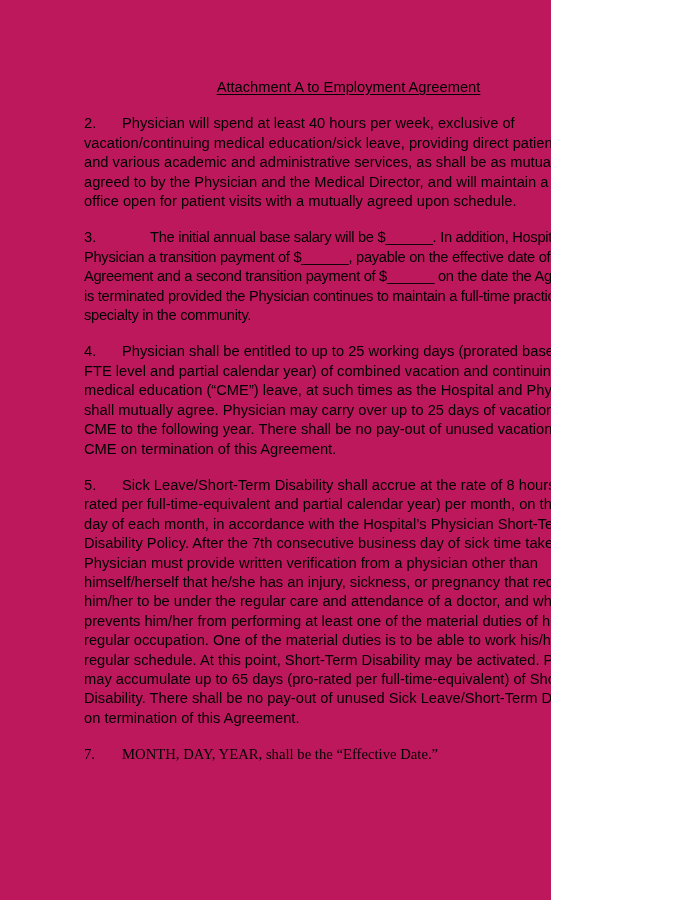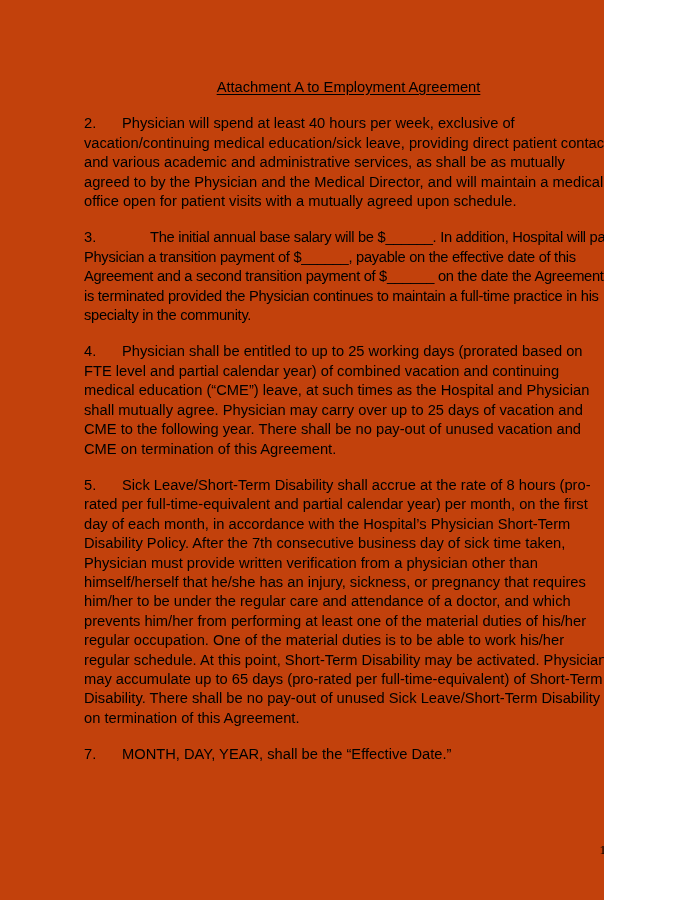--- a/index.html
+++ b/index.html
@@ -6,23 +6,23 @@
     margin: 0;
     padding: 0;
     background: #ffffff;
   }
   body {
     font-family: "Liberation Sans", sans-serif;
     color: #000000;
   }
   .page {
     position: relative;
-    width: 604px;
+    width: 551px;
     height: 900px;
-    background: #c2410c;
+    background: #be185d;
     box-sizing: border-box;
     overflow: hidden;
   }
   .content {
     position: absolute;
     left: 84px;
     top: 78px;
     width: 529px;
   }
   .doc-title {
@@ -37,20 +37,21 @@
   }
   .para {
     font-size: 14.7px;
     line-height: 19.4px;
     margin: 0 0 17px 0;
     text-align: left;
     white-space: normal;
   }
   .para:last-child {
     margin-bottom: 16px;
+    font-family: Liberation Serif, serif;
   }
   .num {
     display: inline-block;
     width: 38px;
     vertical-align: top;
   }
   .blank {
     letter-spacing: -0.3px;
     margin-left: 28px;
   }

